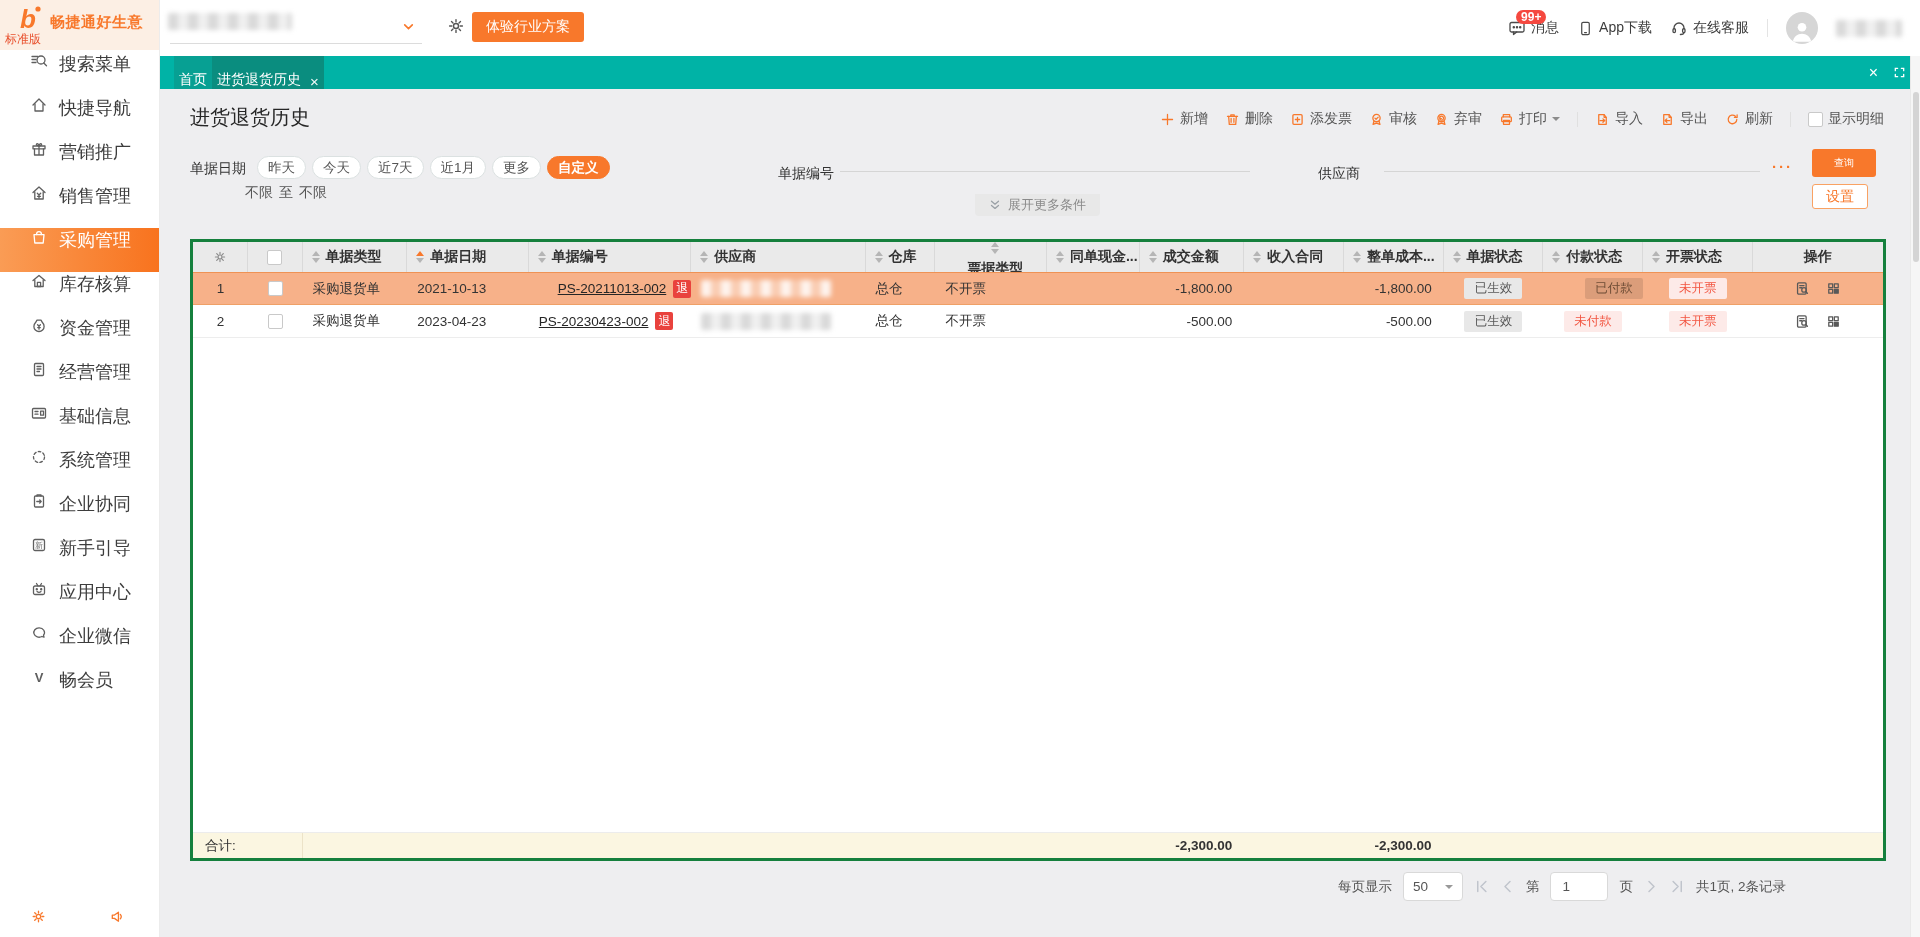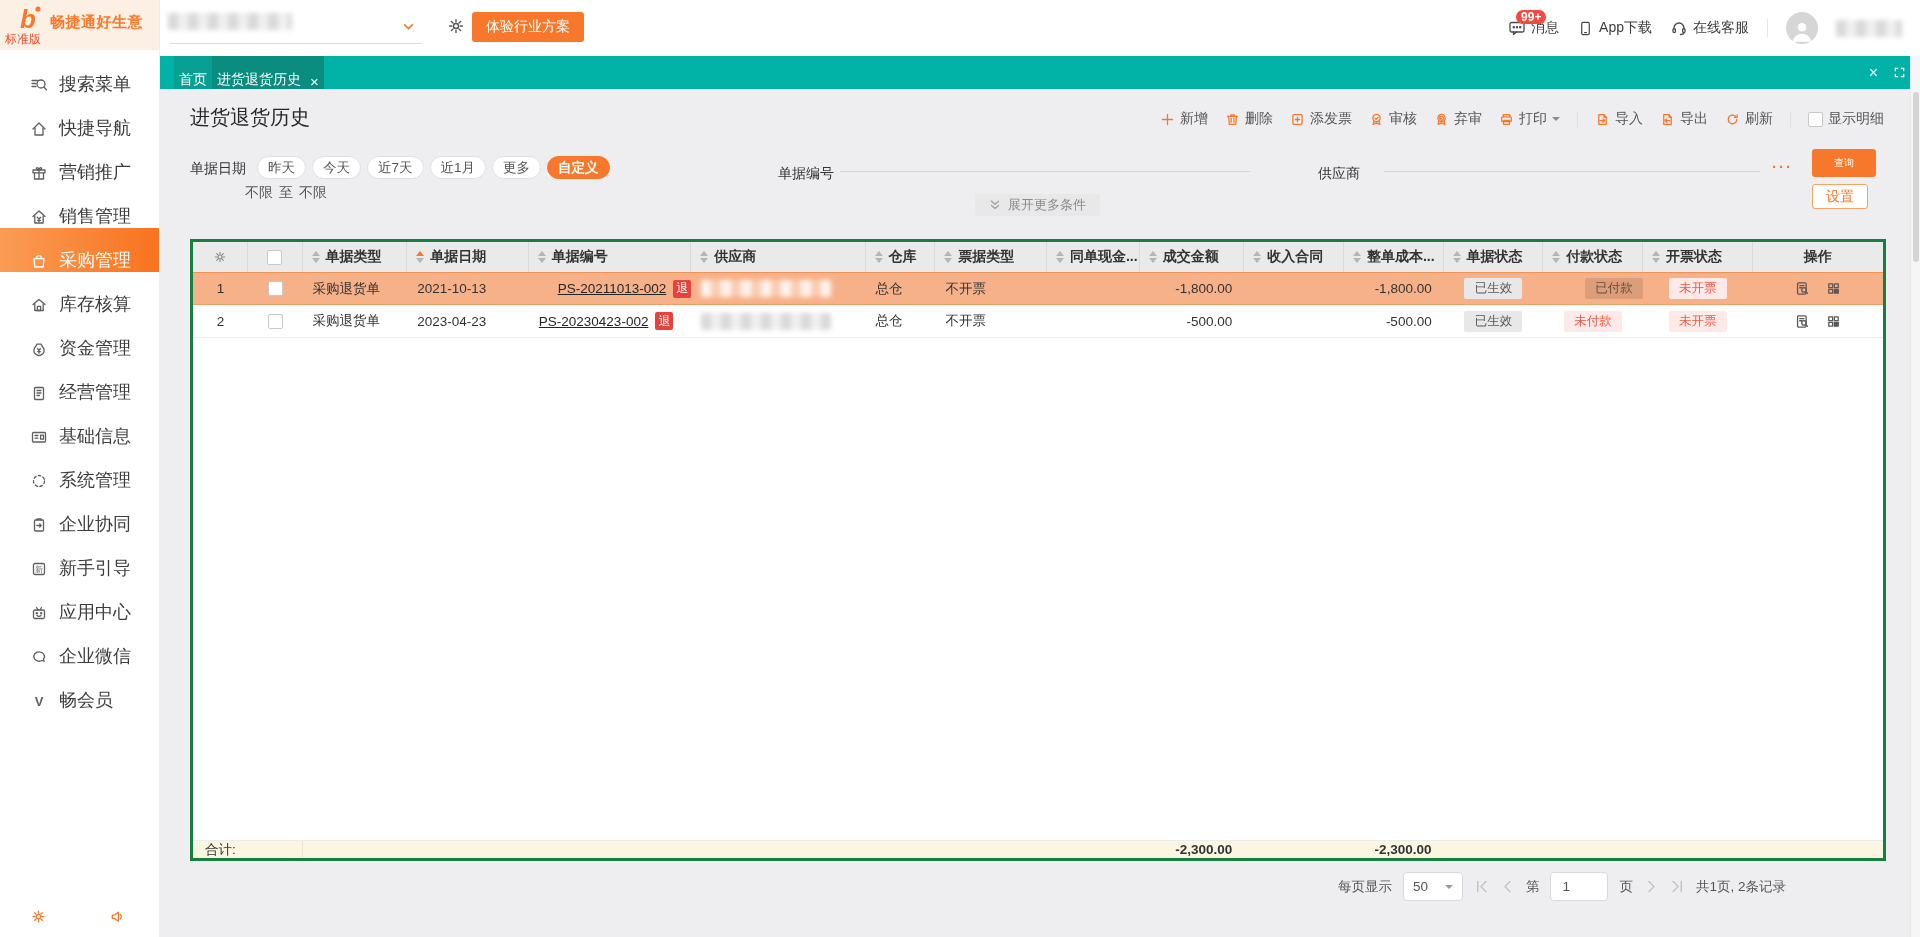--- a/index.html
+++ b/index.html
@@ -7,21 +7,21 @@
 body{font-family:"Liberation Sans","DejaVu Sans",sans-serif;-webkit-font-smoothing:antialiased}
 .app{position:relative;width:1920px;height:937px;background:#eeeef0;overflow:hidden}
 
 
 .sidebar{position:absolute;left:0;top:0;width:160px;height:937px;background:#fff;border-right:1px solid #ececec;z-index:5}
 .logo-area{height:50px;background:#fcefe4;position:relative}
 .logo-mark{position:absolute;left:16px;top:3px;width:30px;height:30px}
 .logo-text{position:absolute;left:50px;top:13px;font-size:15px;font-weight:bold;color:#f8782b;letter-spacing:.5px}
 .logo-edition{position:absolute;left:5px;top:31px;font-size:12px;color:#e8512e}
 .menu{padding-top:2px}
-.menu-item{display:flex;align-items:flex-end;gap:9px;height:44px;padding-left:30px;font-size:18px;color:#3d3d3d;cursor:pointer;white-space:nowrap}
+.menu-item{display:flex;align-items:flex-start;gap:9px;height:44px;padding-left:30px;font-size:18px;color:#3d3d3d;cursor:pointer;white-space:nowrap}
 .menu-item .micon{width:20px;height:20px;color:#5f5f5f;display:flex;flex:none}
 .menu-item.active{background:linear-gradient(90deg,#fa9c55,#f8731e);color:#fff}
 .menu-item.active .micon{color:#fff}
 .sidebar-foot{position:absolute;left:0;bottom:6px;width:160px;height:30px;display:flex;align-items:center;justify-content:space-between;padding:0 34px 0 30px;color:#f8782b}
 .sidebar-foot span{display:flex;cursor:pointer}
 
 
 .topbar{position:absolute;left:160px;top:0;right:0;height:56px;background:#fff}
 .company-blur{position:absolute;left:8px;top:13px;width:124px;height:22px}
 .company-underline{position:absolute;left:10px;top:43px;width:252px;height:1px;background:#dcdcdc}
@@ -84,21 +84,21 @@
 .td.center{justify-content:center;padding-left:0}
 .doclink{color:#262626;text-decoration:underline}
 .tag{width:18px;height:18px;background:#e9423d;color:#fff;font-size:12px;border-radius:2px;display:inline-flex;align-items:center;justify-content:center;margin-left:7px;flex:none}
 .stpill{min-width:58px;height:21px;padding:0 8px;border-radius:2px;font-size:12.5px;display:inline-flex;align-items:center;justify-content:center}
 .st-effective{background:#e8e8e8;color:#595959}
 .st-paid{background:rgba(0,0,0,.11);color:#6d4c35}
 .st-unpaid,.st-uninvoiced{background:#fdeae8;color:#f25642}
 .opicon{color:#595959;display:flex;cursor:pointer}
 .blur{height:17px;border-radius:2px;filter:blur(2.5px);background:repeating-linear-gradient(90deg,#d9d9d9 0 10px,#f0f0f0 10px 20px)}
 .blur.light{background:repeating-linear-gradient(90deg,rgba(255,255,255,.85) 0 10px,rgba(255,255,255,.35) 10px 20px)}
-.summary-row{position:absolute;left:0;bottom:0;width:100%;height:18px;background:#fbf6e1;border-top:1px solid #ececec;display:flex;font-size:13.5px;color:#333}
+.summary-row{position:absolute;left:0;bottom:0;width:100%;height:26px;background:#fbf6e1;border-top:1px solid #ececec;display:flex;font-size:13.5px;color:#333}
 .sum-cell{display:flex;align-items:center;height:100%;overflow:hidden}
 .sum-label{padding-left:12px;border-right:1px solid #ece3c8}
 .sum-val{justify-content:flex-end;padding-right:12px;font-weight:bold}
 
 
 .pagination{position:absolute;top:872px;right:134px;display:flex;align-items:center;gap:11px;font-size:13.5px;color:#555}
 .psel{width:60px;height:29px;border:1px solid #d9d9d9;border-radius:4px;display:flex;align-items:center;justify-content:space-between;padding:0 9px;background:#fff;cursor:pointer}
 .psel .sc{width:0;height:0;border:4px solid transparent;border-top-color:#999;margin-top:4px}
 .pnav{color:#c0c4cc;display:flex;cursor:pointer}
 .pinput{width:58px;height:29px;border:1px solid #d9d9d9;border-radius:4px;background:#fff;display:flex;align-items:center;padding-left:11px;cursor:text}
@@ -528,21 +528,21 @@
           </span>
           <span>供应商</span>
         </div>
         <div class="th" style="width: 70px;">
           <span class="sortc">
             <b class="up"></b>
             <b class="dn"></b>
           </span>
           <span>仓库</span>
         </div>
-        <div class="th" style="width: 112px;">
+        <div class="th" style="width: 112px; flex-direction: column;">
           <span class="sortc">
             <b class="up"></b>
             <b class="dn"></b>
           </span>
           <span>票据类型</span>
         </div>
         <div class="th" style="width: 93px;">
           <span class="sortc">
             <b class="up"></b>
             <b class="dn"></b>

